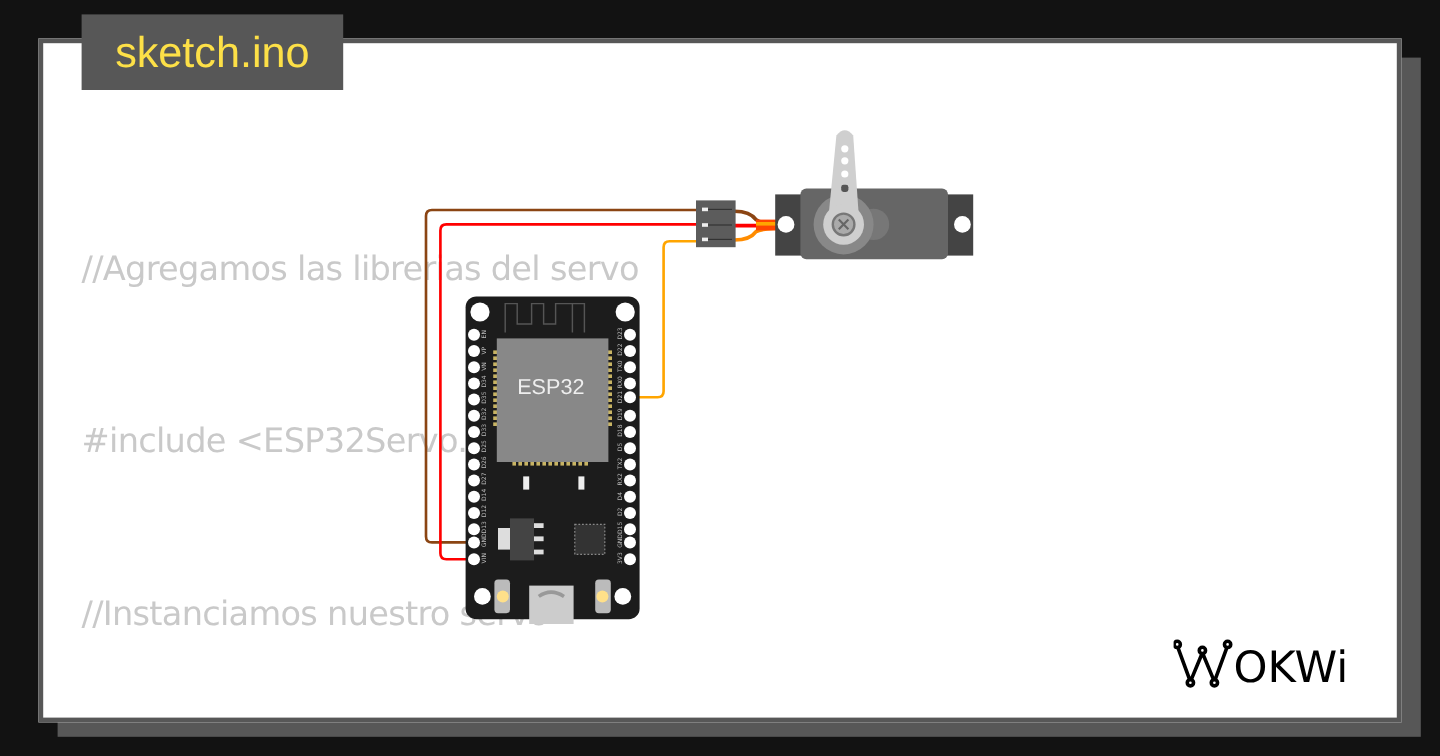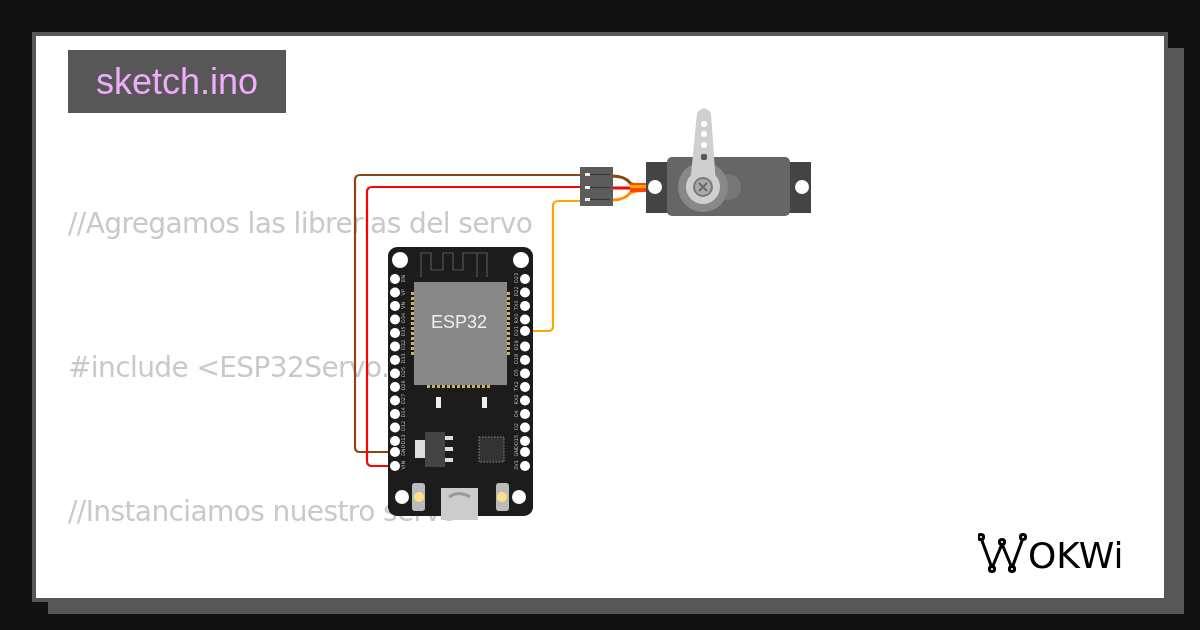--- a/index.html
+++ b/index.html
@@ -1,19 +1,19 @@
 <!DOCTYPE html>
 <html><head>
 <meta charset="utf-8">
 <style>
   html, body { margin:0; padding:0; }
   body { width:1200px; height:630px; background:#121212; position:relative; overflow:hidden; font-family:"DejaVu Sans", sans-serif; }
   .shadow { position:absolute; left:48px; top:48px; width:1136px; height:566px; background:#575757; }
   .panel { position:absolute; left:32px; top:32px; width:1128px; height:562px; background:#ffffff; border:4px solid #575757; overflow:hidden; }
-  .tab { position:absolute; left:68px; top:12px; width:218px; height:63px; background:#575757; color:#f0abfc; font-family:"Liberation Sans", sans-serif; font-size:36px; line-height:63px; text-align:center; z-index:3;margin-top:38px; }
+  .tab { position:absolute; left:68px; top:12px; width:218px; height:63px; background:#575757; color:#fde047; font-family:"Liberation Sans", sans-serif; font-size:36px; line-height:63px; text-align:center; z-index:3; }
   .code { position:absolute; left:32px; top:68px; margin:0; font-family:"DejaVu Sans", sans-serif; font-size:28px; line-height:48px; color:#c9c9c9; white-space:pre; letter-spacing:-0.6px; }
   .code .line { display:block; height:48px; }
   .circuit { position:absolute; left:0; top:0; width:1200px; height:630px; z-index:2; }
   .logo { position:absolute; left:978px; top:530px; z-index:2; }
 </style>
 </head>
 <body>
 
 <div class="shadow"></div>
 <div class="panel">

